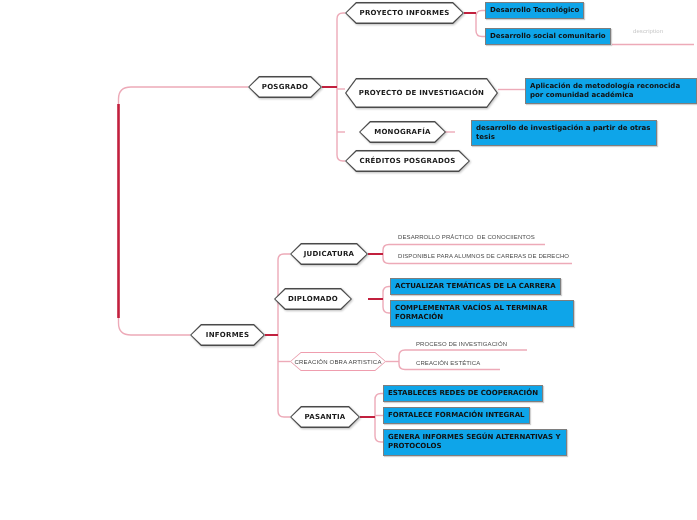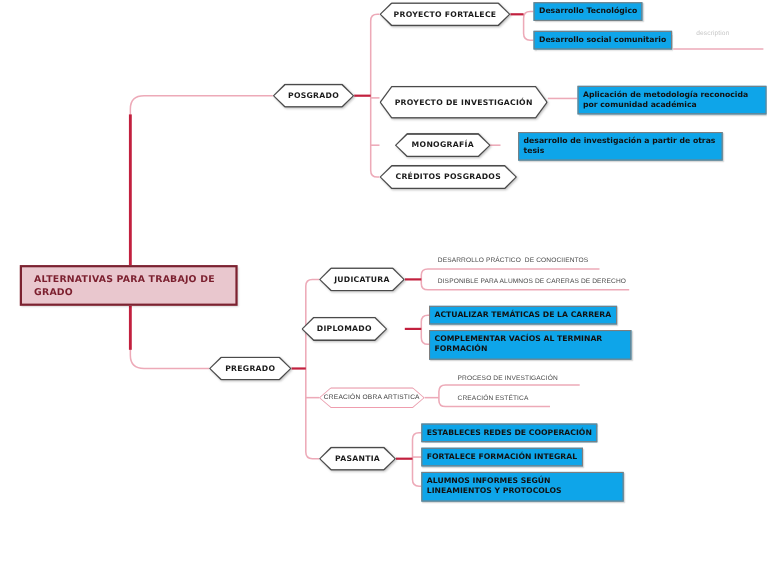--- a/index.html
+++ b/index.html
@@ -83,34 +83,31 @@
       <path stroke-width="2.6" d="M 118.5 104 L 118.5 318"></path>
       <path stroke-width="2" d="M 322 87 L 337 87"></path>
       <path stroke-width="2" d="M 265 335 L 278 335"></path>
       <path stroke-width="2" d="M 464 13 L 476 13"></path>
       <path stroke-width="2" d="M 368 254 L 383 254"></path>
       <path stroke-width="2" d="M 368 299 L 383 299"></path>
       <path stroke-width="2" d="M 360 417 L 375 417"></path>
     </g>
   </svg>
 
-  <div class="rootbox">
-    <span>ALTERNATIVAS PARA TRABAJO DE GRADO</span>
-  </div>
 
   <div class="hex" style="left:248px;top:76px;width:74px;height:22px">
     <div class="b"></div>
     <div class="f"></div>
     <span>POSGRADO</span>
   </div>
 
   <div class="hex" style="left:345px;top:2px;width:119px;height:22px">
     <div class="b"></div>
     <div class="f"></div>
-    <span>PROYECTO FORTALECE</span>
+    <span>PROYECTO INFORMES</span>
   </div>
 
   <div class="tbox" style="left:485px;top:2px;min-height:17px">Desarrollo Tecnológico</div>
 
   <div class="tbox" style="left:485px;top:28px;min-height:17px">Desarrollo social comunitario</div>
 
   <div class="cap placeholder" style="left:633px;top:28px">description</div>
 
   <div class="hex" style="left:345px;top:78px;width:153px;height:30px">
     <div class="b"></div>
@@ -130,21 +127,21 @@
 
   <div class="hex" style="left:345px;top:150px;width:125px;height:22px">
     <div class="b"></div>
     <div class="f"></div>
     <span>CRÉDITOS POSGRADOS</span>
   </div>
 
   <div class="hex" style="left:190px;top:324px;width:75px;height:22px">
     <div class="b"></div>
     <div class="f"></div>
-    <span>PREGRADO</span>
+    <span>INFORMES</span>
   </div>
 
   <div class="hex" style="left:290px;top:243px;width:78px;height:22px">
     <div class="b"></div>
     <div class="f"></div>
     <span>JUDICATURA</span>
   </div>
 
   <div class="cap" style="left:398px;top:234px">DESARROLLO PRÁCTICO  DE CONOCIIENTOS</div>
 
@@ -173,15 +170,15 @@
   <div class="hex" style="left:290px;top:406px;width:70px;height:22px">
     <div class="b"></div>
     <div class="f"></div>
     <span>PASANTIA</span>
   </div>
 
   <div class="tbox" style="left:383px;top:385px;min-height:17px">ESTABLECES REDES DE COOPERACIÓN</div>
 
   <div class="tbox" style="left:383px;top:407px;min-height:17px">FORTALECE FORMACIÓN INTEGRAL</div>
 
-  <div class="tbox wrap" style="left:383px;top:429px;width:184px;min-height:27px">ALUMNOS INFORMES SEGÚN LINEAMIENTOS Y PROTOCOLOS</div>
+  <div class="tbox wrap" style="left:383px;top:429px;width:184px;min-height:27px">GENERA INFORMES SEGÚN ALTERNATIVAS Y PROTOCOLOS</div>
 
 </div>
 
 </body></html>

